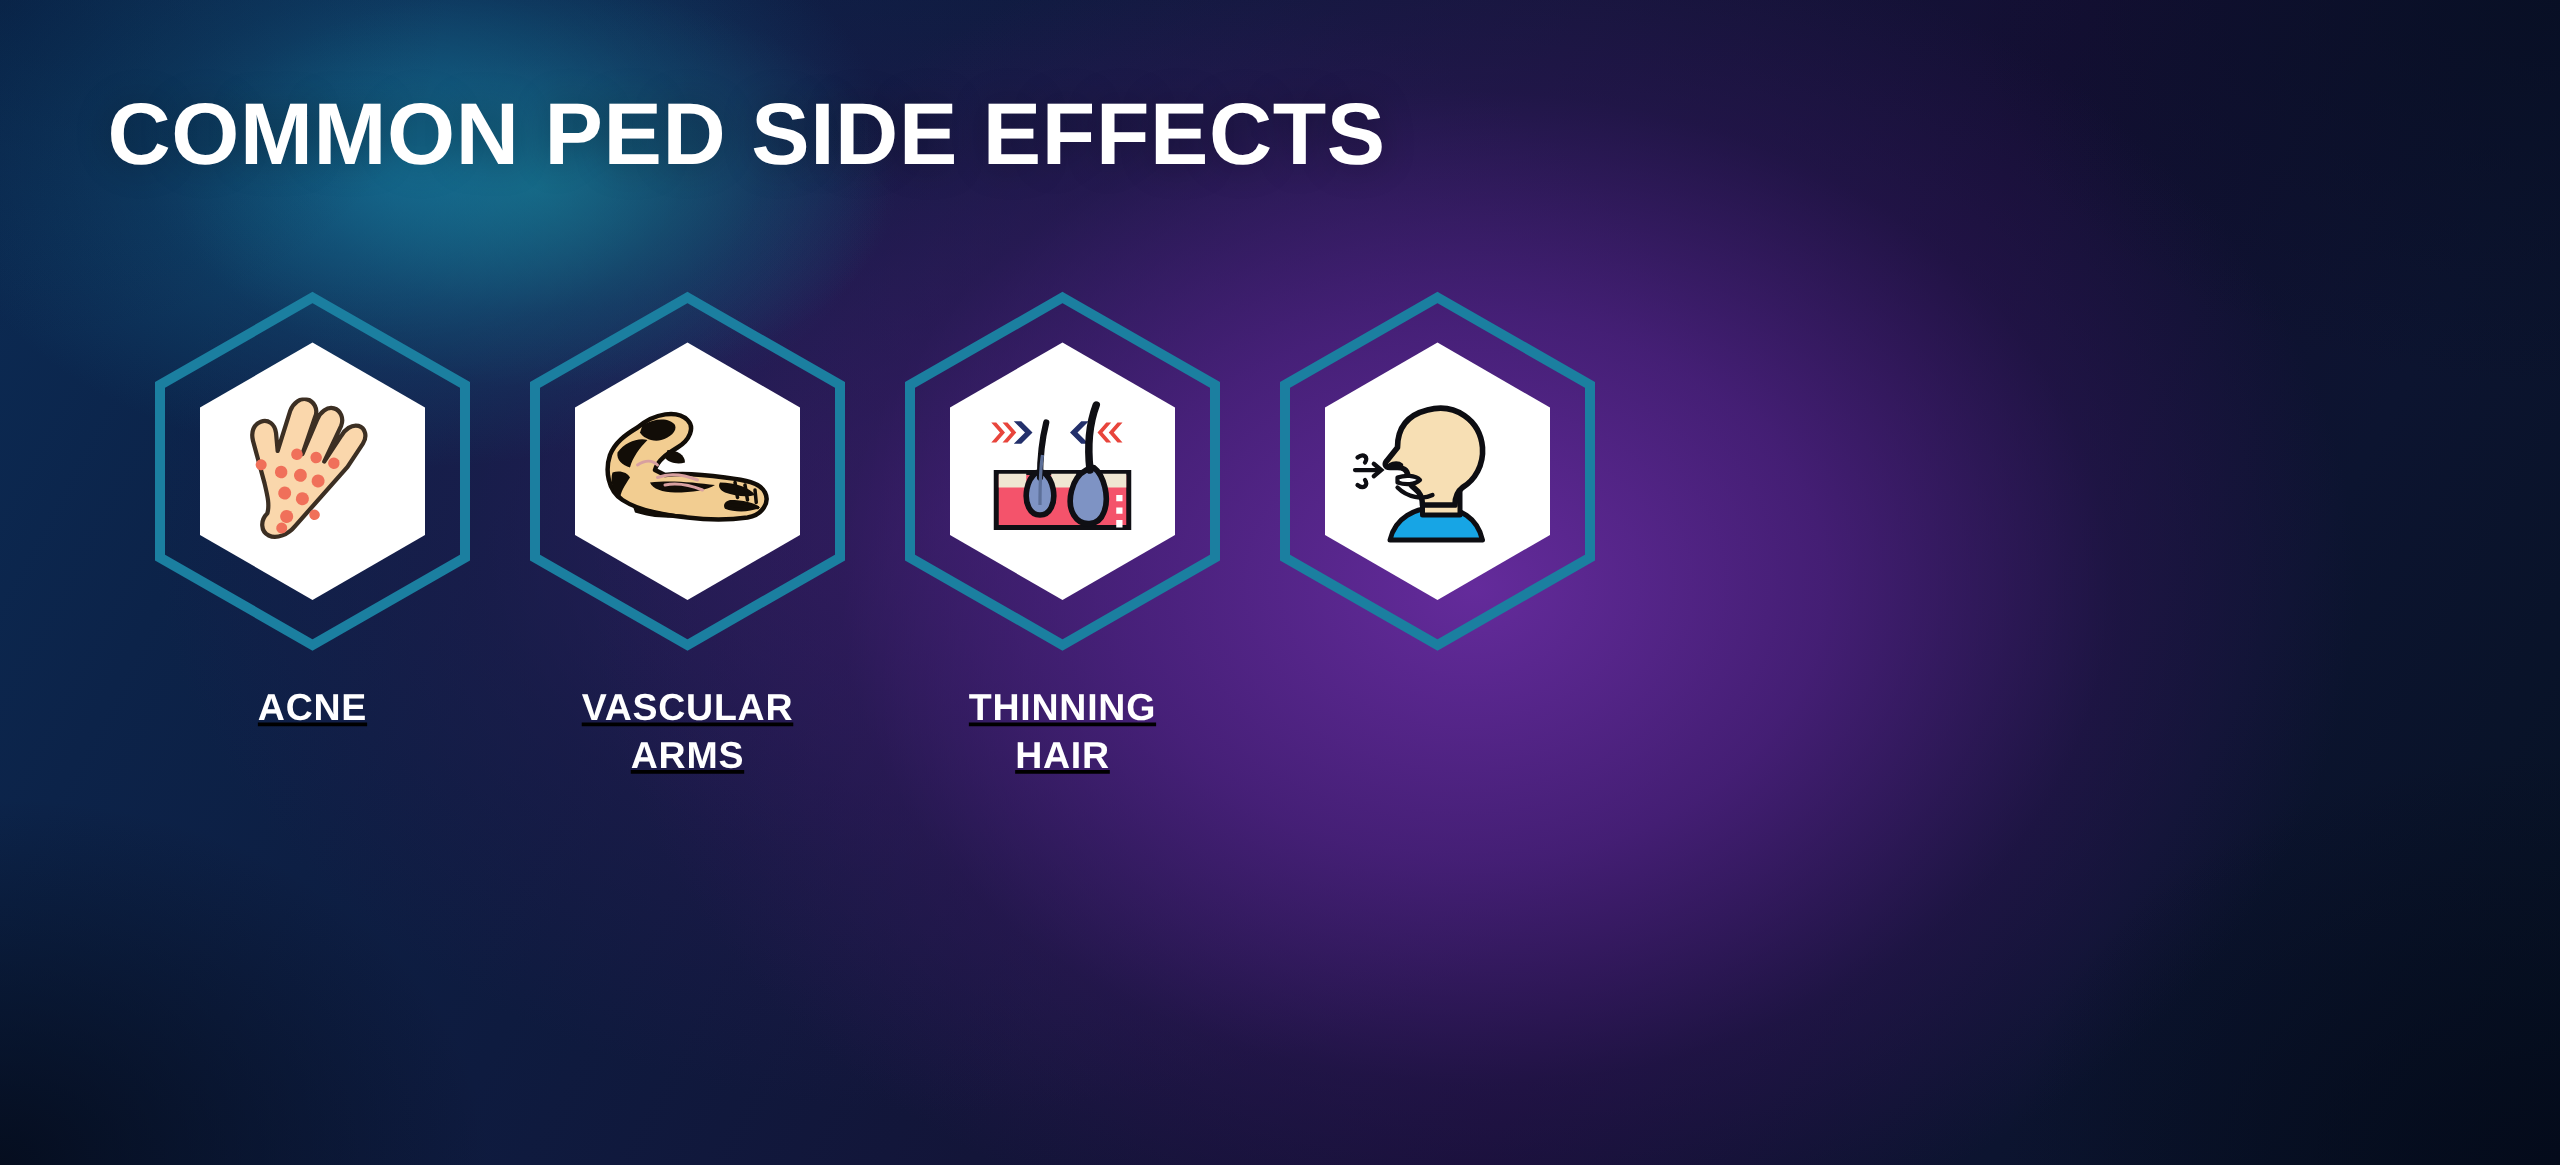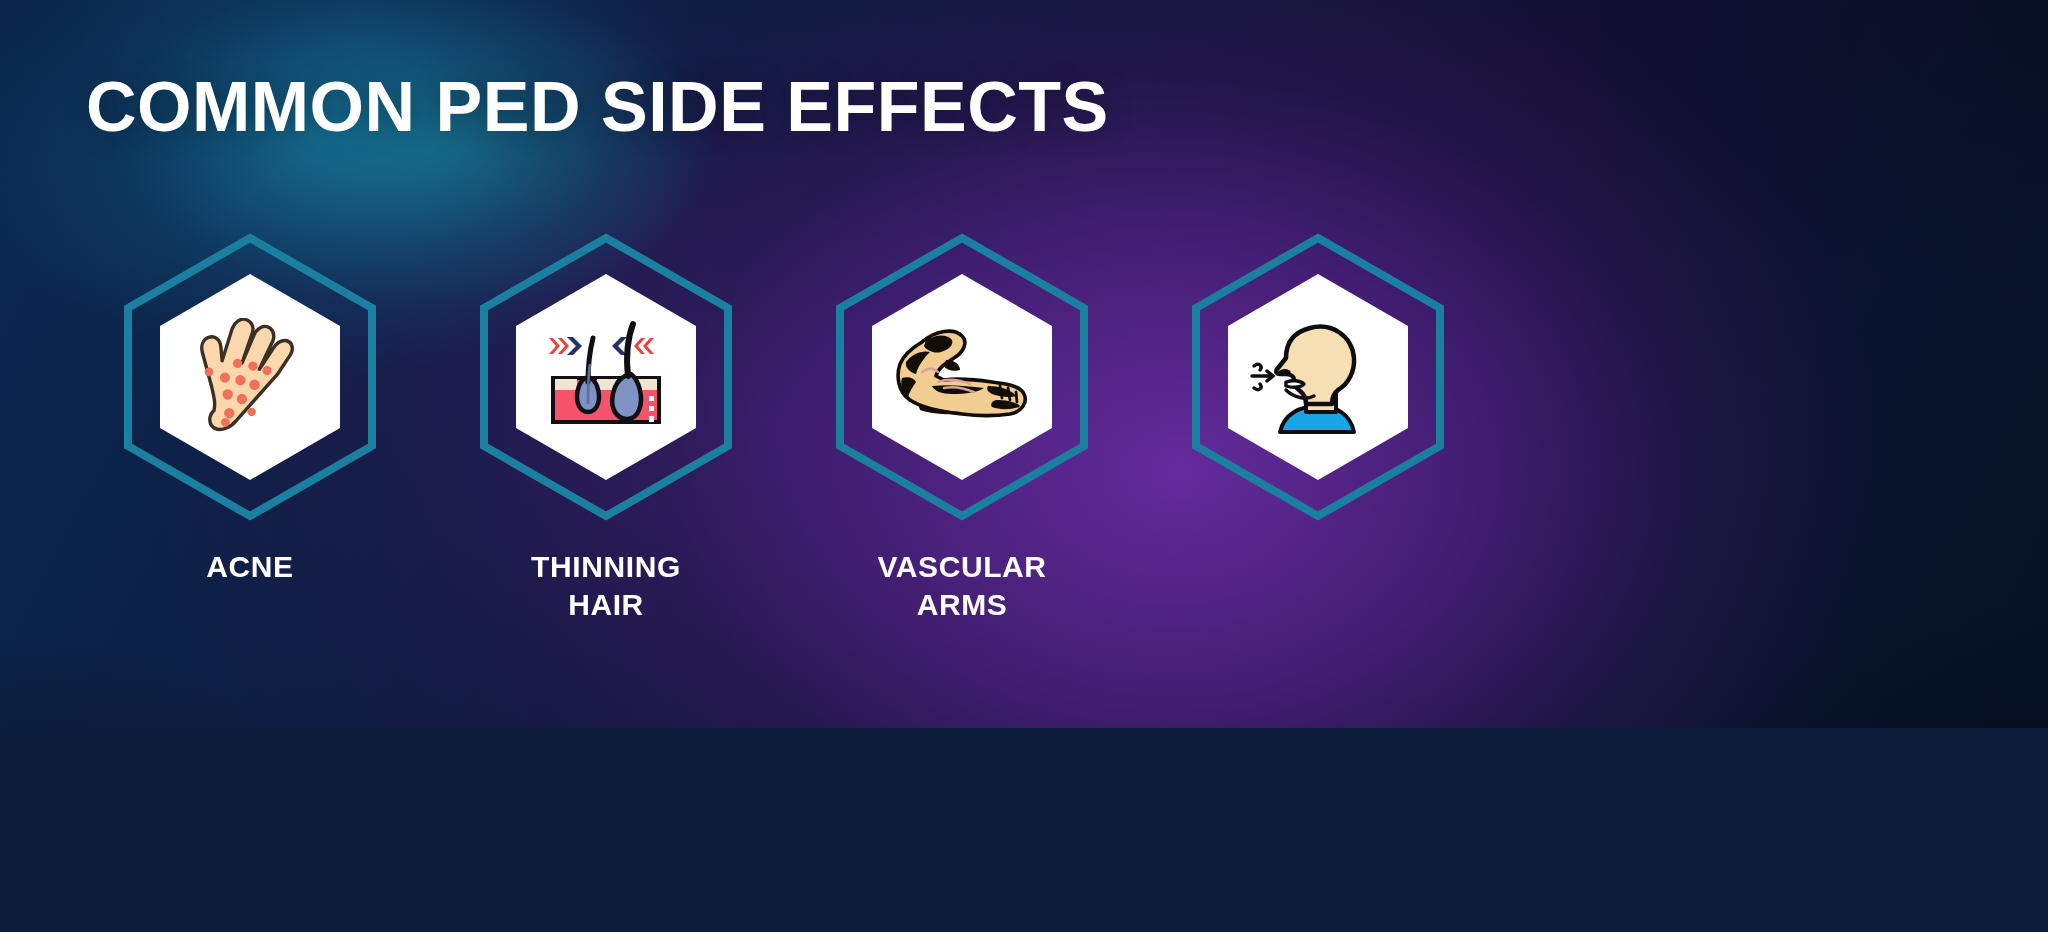--- a/index.html
+++ b/index.html
@@ -4,21 +4,21 @@
 <style>
   * { margin:0; padding:0; box-sizing:border-box; }
   html,body { width:2048px; height:932px; overflow:hidden; }
   body {
     font-family:"Liberation Sans", sans-serif;
     background:#0a1c3a;
     position:relative;
   }
   #stage {
     position:absolute; inset:0;
-    width:2048px; height:728px;
+    width:2048px; height:932px;
     overflow:hidden;
     background:
       radial-gradient(ellipse 520px 330px at 330px 130px, rgba(22,120,160,0.70) 0%, rgba(18,95,135,0.34) 42%, rgba(10,45,80,0.0) 74%),
       radial-gradient(ellipse 360px 200px at 430px 150px, rgba(26,150,150,0.55) 0%, rgba(20,110,130,0.22) 50%, rgba(10,45,80,0) 80%),
       radial-gradient(ellipse 820px 640px at 1180px 470px, rgba(104,44,160,0.95) 0%, rgba(80,34,132,0.80) 34%, rgba(50,24,92,0.42) 62%, rgba(14,26,58,0.0) 86%),
       radial-gradient(ellipse 760px 560px at 760px 420px, rgba(62,32,110,0.70) 0%, rgba(40,26,84,0.40) 50%, rgba(12,24,54,0) 84%),
       linear-gradient(118deg, #0b2c55 0%, #0c2349 15%, #0e1b3f 33%, #131539 50%, #140f34 66%, #0c1430 82%, #061223 100%);
   }
   
   #vignette {
@@ -42,21 +42,22 @@
     text-shadow:0 0 28px rgba(0,0,0,0.30);
   }
 
   #badges {
     position:absolute;
     left:0; top:232px;
     width:2048px;
     display:flex;
     justify-content:flex-start;
     padding-left:122px;
-    gap:100px;
+    gap:44px;
+    text-decoration:underline;
   }
   .badge {
     width:256px;
     display:flex;
     flex-direction:column;
     align-items:center;
   }
   .hexwrap {
     position:relative;
     width:256px;
@@ -126,20 +127,61 @@
       <div class="caption">ACNE</div>
     </div>
 
     <div class="badge">
       <div class="hexwrap">
         <svg width="256" height="290" viewBox="0 0 256 290">
           <polygon points="128,6 250,76 250,214 128,284 6,214 6,76" fill="none" stroke="#1b7fa0" stroke-width="8"></polygon>
           <polygon points="128,42 218,94 218,196 128,248 38,196 38,94" fill="#ffffff"></polygon>
         </svg>
         <div class="iconbox">
+          <svg width="140" height="106" viewBox="0 0 140 106">
+
+            <path d="M30 18 C44 6 62 4 70 12 C76 18 72 28 62 34 C54 39 46 44 44 52 L52 56 C66 54 86 56 100 58 C116 60 128 62 132 70 C136 78 130 88 118 90 C104 92 86 92 70 90 C50 88 30 84 18 76 C6 68 4 52 8 40 C12 30 20 24 30 18 Z" fill="#f2cd91" stroke="#120d07" stroke-width="3.6" stroke-linejoin="round"></path>
+
+            <g fill="#120d07">
+              <path d="M34 16 C44 10 56 10 60 16 C62 21 56 26 49 28 C42 30 34 26 32 22 Z"></path>
+              <path d="M14 38 C20 30 30 26 38 28 C32 34 26 42 24 50 C18 48 13 44 14 38 Z"></path>
+              <path d="M10 54 C16 52 22 54 24 58 C20 64 16 70 16 76 C10 70 8 60 10 54 Z"></path>
+              <path d="M40 62 C56 60 76 62 92 64 C86 68 74 70 60 70 C50 70 42 67 40 62 Z"></path>
+              <path d="M96 62 C108 62 120 66 124 72 C118 74 108 73 100 70 C96 68 94 65 96 62 Z"></path>
+              <path d="M104 76 C114 76 124 78 128 82 C120 86 108 86 100 83 C98 80 100 77 104 76 Z"></path>
+              <path d="M26 80 C38 84 54 87 70 88 C58 92 40 90 28 86 Z"></path>
+              <path d="M54 36 C62 36 68 40 68 46 C62 48 54 46 52 42 Z"></path>
+            </g>
+
+            <g stroke="#d8a0a0" stroke-width="2.4" fill="none" stroke-linecap="round">
+              <path d="M46 58 C56 54 68 56 78 60"></path>
+              <path d="M52 64 C62 62 72 64 82 68"></path>
+              <path d="M30 48 C36 44 42 44 46 48"></path>
+            </g>
+
+            <g stroke="#120d07" stroke-width="2.8" fill="none" stroke-linecap="round">
+              <path d="M108 62 L110 74"></path>
+                <path d="M116 64 L118 76"></path>
+              <path d="M124 68 L125 78"></path>
+                <path d="M104 80 L126 82"></path>
+            </g>
+          </svg>
+        </div>
+      </div>
+      <div class="caption">VASCULAR
+ARMS</div>
+    </div>
+
+    <div class="badge">
+      <div class="hexwrap">
+        <svg width="256" height="290" viewBox="0 0 256 290">
+          <polygon points="128,6 250,76 250,214 128,284 6,214 6,76" fill="none" stroke="#1b7fa0" stroke-width="8"></polygon>
+          <polygon points="128,42 218,94 218,196 128,248 38,196 38,94" fill="#ffffff"></polygon>
+        </svg>
+        <div class="iconbox">
           <svg width="130" height="122" viewBox="0 0 130 122">
 
             <g>
               <g fill="#e8453c">
                 <polygon points="8,22 15,30 8,38 12,38 19,30 12,22"></polygon>
                 <polygon points="17,22 24,30 17,38 21,38 28,30 21,22"></polygon>
               </g>
               <polygon fill="#23306b" points="26,21 35,30 26,39 32,39 41,30 32,21"></polygon>
               <polygon fill="#23306b" points="86,21 77,30 86,39 80,39 71,30 80,21"></polygon>
               <g fill="#e8453c">
@@ -173,61 +215,20 @@
 HAIR</div>
     </div>
 
     <div class="badge">
       <div class="hexwrap">
         <svg width="256" height="290" viewBox="0 0 256 290">
           <polygon points="128,6 250,76 250,214 128,284 6,214 6,76" fill="none" stroke="#1b7fa0" stroke-width="8"></polygon>
           <polygon points="128,42 218,94 218,196 128,248 38,196 38,94" fill="#ffffff"></polygon>
         </svg>
         <div class="iconbox">
-          <svg width="140" height="106" viewBox="0 0 140 106">
-
-            <path d="M30 18 C44 6 62 4 70 12 C76 18 72 28 62 34 C54 39 46 44 44 52 L52 56 C66 54 86 56 100 58 C116 60 128 62 132 70 C136 78 130 88 118 90 C104 92 86 92 70 90 C50 88 30 84 18 76 C6 68 4 52 8 40 C12 30 20 24 30 18 Z" fill="#f2cd91" stroke="#120d07" stroke-width="3.6" stroke-linejoin="round"></path>
-
-            <g fill="#120d07">
-              <path d="M34 16 C44 10 56 10 60 16 C62 21 56 26 49 28 C42 30 34 26 32 22 Z"></path>
-              <path d="M14 38 C20 30 30 26 38 28 C32 34 26 42 24 50 C18 48 13 44 14 38 Z"></path>
-              <path d="M10 54 C16 52 22 54 24 58 C20 64 16 70 16 76 C10 70 8 60 10 54 Z"></path>
-              <path d="M40 62 C56 60 76 62 92 64 C86 68 74 70 60 70 C50 70 42 67 40 62 Z"></path>
-              <path d="M96 62 C108 62 120 66 124 72 C118 74 108 73 100 70 C96 68 94 65 96 62 Z"></path>
-              <path d="M104 76 C114 76 124 78 128 82 C120 86 108 86 100 83 C98 80 100 77 104 76 Z"></path>
-              <path d="M26 80 C38 84 54 87 70 88 C58 92 40 90 28 86 Z"></path>
-              <path d="M54 36 C62 36 68 40 68 46 C62 48 54 46 52 42 Z"></path>
-            </g>
-
-            <g stroke="#d8a0a0" stroke-width="2.4" fill="none" stroke-linecap="round">
-              <path d="M46 58 C56 54 68 56 78 60"></path>
-              <path d="M52 64 C62 62 72 64 82 68"></path>
-              <path d="M30 48 C36 44 42 44 46 48"></path>
-            </g>
-
-            <g stroke="#120d07" stroke-width="2.8" fill="none" stroke-linecap="round">
-              <path d="M108 62 L110 74"></path>
-                <path d="M116 64 L118 76"></path>
-              <path d="M124 68 L125 78"></path>
-                <path d="M104 80 L126 82"></path>
-            </g>
-          </svg>
-        </div>
-      </div>
-      <div class="caption">VASCULAR
-ARMS</div>
-    </div>
-
-    <div class="badge">
-      <div class="hexwrap">
-        <svg width="256" height="290" viewBox="0 0 256 290">
-          <polygon points="128,6 250,76 250,214 128,284 6,214 6,76" fill="none" stroke="#1b7fa0" stroke-width="8"></polygon>
-          <polygon points="128,42 218,94 218,196 128,248 38,196 38,94" fill="#ffffff"></polygon>
-        </svg>
-        <div class="iconbox">
           <svg width="136" height="126" viewBox="0 0 136 126">
 
             <path d="M30 118 C34 100 50 92 68 92 C86 92 100 100 104 118 Z" fill="#17a5e5" stroke="#0d0d12" stroke-width="4" stroke-linejoin="round"></path>
 
             <path d="M56 78 L56 98 L86 98 L86 74 Z" fill="#f7dfb4" stroke="#0d0d12" stroke-width="4" stroke-linejoin="round"></path>
 
             <path d="M60 14 C82 8 102 22 104 44 C105 58 98 70 88 76 C84 79 82 84 82 90
                      L56 90 C56 84 54 80 50 77
                      C46 74 44 70 44 66
                      C44 62 40 60 36 60

